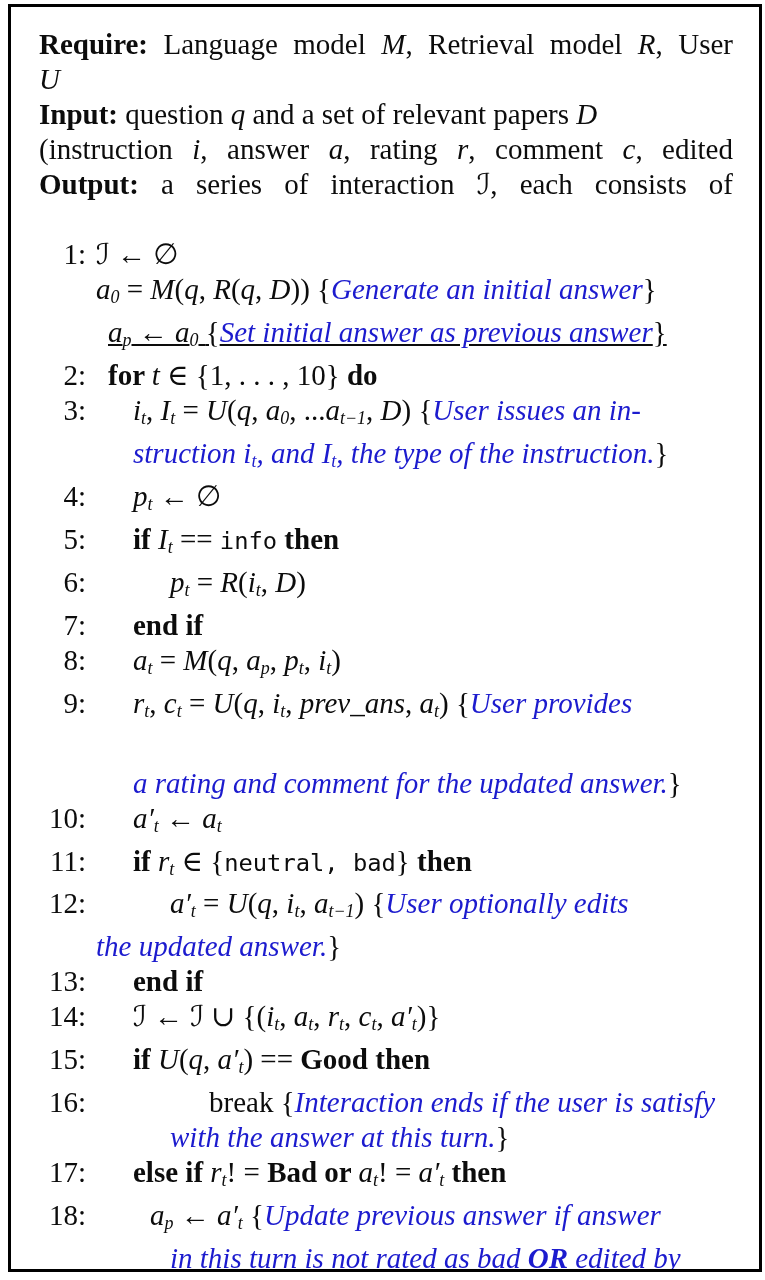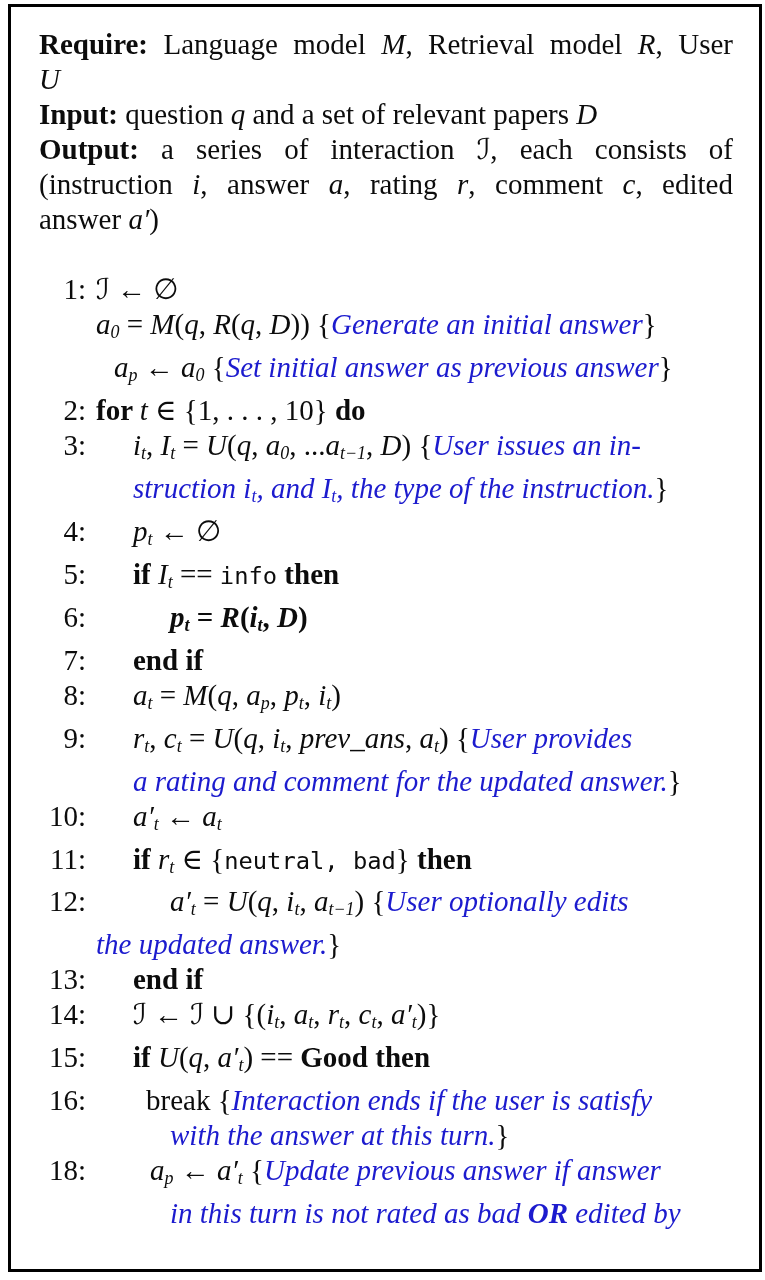--- a/index.html
+++ b/index.html
@@ -40,76 +40,75 @@
         color:var(--comment_blue);}
 </style>
 </head>
 <body>
 
 <div class="frame">
   <div class="hdr" id="header-block">
       <div class="hline just"><span class="s-b">Require:</span><span class="s-r"> Language model </span><span class="s-m">M</span><span class="s-r">, Retrieval model </span><span class="s-m">R</span><span class="s-r">, User</span></div>
       <div class="hline"><span class="s-m">U</span></div>
       <div class="hline"><span class="s-b">Input:</span><span class="s-r"> question </span><span class="s-m">q</span><span class="s-r"> and a set of relevant papers </span><span class="s-m">D</span></div>
+      <div class="hline just"><span class="s-r">(instruction </span><span class="s-m">i</span><span class="s-r">, answer </span><span class="s-m">a</span><span class="s-r">, rating </span><span class="s-m">r</span><span class="s-r">, comment </span><span class="s-m">c</span><span class="s-r">, edited</span></div>
       <div class="hline just"><span class="s-b">Output:</span><span class="s-r"> a series of interaction </span><span class="s-cal">ℐ</span><span class="s-r">, each consists of</span></div>
-      <div class="hline just"><span class="s-r">(instruction </span><span class="s-m">i</span><span class="s-r">, answer </span><span class="s-m">a</span><span class="s-r">, rating </span><span class="s-m">r</span><span class="s-r">, comment </span><span class="s-m">c</span><span class="s-r">, edited</span></div>
-      <div class="hline"><span class="s-r">answer </span><span class="s-m">a′</span><span class="s-r">)</span></div>
     </div>
   <div class="rows" id="algo-rows">
       <div class="row">
         <span class="num">1:</span>
         <div class="stmt" style="margin-left: 0px;"><span class="s-cal">ℐ</span><span class="s-r"> ← ∅</span></div>
       </div>
       <div class="row">
         <span class="num"></span>
         <div class="stmt" style="margin-left: 0px;"><span class="s-m">a</span><span class="s-ms">0</span><span class="s-r"> = </span><span class="s-m">M</span><span class="s-r">(</span><span class="s-m">q</span><span class="s-r">, </span><span class="s-m">R</span><span class="s-r">(</span><span class="s-m">q</span><span class="s-r">, </span><span class="s-m">D</span><span class="s-r">)) </span><span class="s-r">{</span><span class="s-c">Generate an initial answer</span><span class="s-r">}</span></div>
       </div>
       <div class="row">
         <span class="num"></span>
-        <div class="stmt" style="margin-left: 18px;"><span class="s-m">a</span><span class="s-ms">p</span><span class="s-r"> ← </span><span class="s-m">a</span><span class="s-ms">0</span><span class="s-r"> </span><span class="s-r">{</span><span class="s-c">Set initial answer as previous answer</span><span class="s-r">}</span></div>
+        <div class="stmt" style="margin-left: 12px; text-decoration: underline;"><span class="s-m">a</span><span class="s-ms">p</span><span class="s-r"> ← </span><span class="s-m">a</span><span class="s-ms">0</span><span class="s-r"> </span><span class="s-r">{</span><span class="s-c">Set initial answer as previous answer</span><span class="s-r">}</span></div>
       </div>
       <div class="row">
         <span class="num">2:</span>
-        <div class="stmt" style="margin-left: 0px;"><span class="s-b">for </span><span class="s-m">t</span><span class="s-r"> ∈ {1, . . . , 10} </span><span class="s-b">do</span></div>
+        <div class="stmt" style="margin-left: 12px;"><span class="s-b">for </span><span class="s-m">t</span><span class="s-r"> ∈ {1, . . . , 10} </span><span class="s-b">do</span></div>
       </div>
       <div class="row">
         <span class="num">3:</span>
         <div class="stmt" style="margin-left: 37px;"><span class="s-m">i</span><span class="s-ms">t</span><span class="s-r">, </span><span class="s-m">I</span><span class="s-ms">t</span><span class="s-r"> = </span><span class="s-m">U</span><span class="s-r">(</span><span class="s-m">q</span><span class="s-r">, </span><span class="s-m">a</span><span class="s-ms">0</span><span class="s-r">, ...</span><span class="s-m">a</span><span class="s-ms">t−1</span><span class="s-r">, </span><span class="s-m">D</span><span class="s-r">) </span><span class="s-r">{</span><span class="s-c">User issues an in-</span></div>
       </div>
       <div class="row">
         <span class="num"></span>
         <div class="stmt" style="margin-left: 37px;"><span class="s-c">struction i</span><span class="s-cs">t</span><span class="s-c">, and I</span><span class="s-cs">t</span><span class="s-c">, the type of the instruction.</span><span class="s-r">}</span></div>
       </div>
       <div class="row">
         <span class="num">4:</span>
         <div class="stmt" style="margin-left: 37px;"><span class="s-m">p</span><span class="s-ms">t</span><span class="s-r"> ← ∅</span></div>
       </div>
       <div class="row">
         <span class="num">5:</span>
         <div class="stmt" style="margin-left: 37px;"><span class="s-b">if </span><span class="s-m">I</span><span class="s-ms">t</span><span class="s-r"> == </span><span class="s-tt">info</span><span class="s-b"> then</span></div>
       </div>
       <div class="row">
         <span class="num">6:</span>
-        <div class="stmt" style="margin-left: 74px; font-weight: bold;"><span class="s-m">p</span><span class="s-ms">t</span><span class="s-r"> = </span><span class="s-m">R</span><span class="s-r">(</span><span class="s-m">i</span><span class="s-ms">t</span><span class="s-r">, </span><span class="s-m">D</span><span class="s-r">)</span></div>
+        <div class="stmt" style="margin-left: 74px;"><span class="s-m">p</span><span class="s-ms">t</span><span class="s-r"> = </span><span class="s-m">R</span><span class="s-r">(</span><span class="s-m">i</span><span class="s-ms">t</span><span class="s-r">, </span><span class="s-m">D</span><span class="s-r">)</span></div>
       </div>
       <div class="row">
         <span class="num">7:</span>
         <div class="stmt" style="margin-left: 37px;"><span class="s-b">end if</span></div>
       </div>
       <div class="row">
         <span class="num">8:</span>
         <div class="stmt" style="margin-left: 37px;"><span class="s-m">a</span><span class="s-ms">t</span><span class="s-r"> = </span><span class="s-m">M</span><span class="s-r">(</span><span class="s-m">q</span><span class="s-r">, </span><span class="s-m">a</span><span class="s-ms">p</span><span class="s-r">, </span><span class="s-m">p</span><span class="s-ms">t</span><span class="s-r">, </span><span class="s-m">i</span><span class="s-ms">t</span><span class="s-r">)</span></div>
       </div>
       <div class="row">
         <span class="num">9:</span>
         <div class="stmt" style="margin-left: 37px;"><span class="s-m">r</span><span class="s-ms">t</span><span class="s-r">, </span><span class="s-m">c</span><span class="s-ms">t</span><span class="s-r"> = </span><span class="s-m">U</span><span class="s-r">(</span><span class="s-m">q</span><span class="s-r">, </span><span class="s-m">i</span><span class="s-ms">t</span><span class="s-r">, </span><span class="s-m">prev_ans</span><span class="s-r">, </span><span class="s-m">a</span><span class="s-ms">t</span><span class="s-r">) </span><span class="s-r">{</span><span class="s-c">User provides</span></div>
       </div>
       <div class="row">
         <span class="num"></span>
-        <div class="stmt" style="margin-left: 37px;"><span class="s-c">a rating and comment for the updated answer.</span><span class="s-r">}</span></div>
+        <div class="stmt" style="margin-left: 37px; margin-top: 37px;"><span class="s-c">a rating and comment for the updated answer.</span><span class="s-r">}</span></div>
       </div>
       <div class="row">
         <span class="num">10:</span>
         <div class="stmt" style="margin-left: 37px;"><span class="s-m">a′</span><span class="s-ms">t</span><span class="s-r"> ← </span><span class="s-m">a</span><span class="s-ms">t</span></div>
       </div>
       <div class="row">
         <span class="num">11:</span>
         <div class="stmt" style="margin-left: 37px;"><span class="s-b">if </span><span class="s-m">r</span><span class="s-ms">t</span><span class="s-r"> ∈ {</span><span class="s-tt">neutral, bad</span><span class="s-r">} </span><span class="s-b">then</span></div>
       </div>
       <div class="row">
@@ -127,25 +126,29 @@
       <div class="row">
         <span class="num">14:</span>
         <div class="stmt" style="margin-left: 37px;"><span class="s-cal">ℐ</span><span class="s-r"> ← </span><span class="s-cal">ℐ</span><span class="s-r"> ∪ {(</span><span class="s-m">i</span><span class="s-ms">t</span><span class="s-r">, </span><span class="s-m">a</span><span class="s-ms">t</span><span class="s-r">, </span><span class="s-m">r</span><span class="s-ms">t</span><span class="s-r">, </span><span class="s-m">c</span><span class="s-ms">t</span><span class="s-r">, </span><span class="s-m">a′</span><span class="s-ms">t</span><span class="s-r">)}</span></div>
       </div>
       <div class="row">
         <span class="num">15:</span>
         <div class="stmt" style="margin-left: 37px;"><span class="s-b">if </span><span class="s-m">U</span><span class="s-r">(</span><span class="s-m">q</span><span class="s-r">, </span><span class="s-m">a′</span><span class="s-ms">t</span><span class="s-r">) == </span><span class="s-b">Good</span><span class="s-b"> then</span></div>
       </div>
       <div class="row">
         <span class="num">16:</span>
-        <div class="stmt" style="margin-left: 50px;"><span class="s-r">break </span><span class="s-r">{</span><span class="s-c">Interaction ends if the user is satisfy</span></div>
+        <div class="stmt" style="margin-left: 113px;"><span class="s-r">break </span><span class="s-r">{</span><span class="s-c">Interaction ends if the user is satisfy</span></div>
       </div>
       <div class="row">
         <span class="num"></span>
         <div class="stmt" style="margin-left: 74px;"><span class="s-c">with the answer at this turn.</span><span class="s-r">}</span></div>
+      </div>
+      <div class="row">
+        <span class="num">17:</span>
+        <div class="stmt" style="margin-left: 37px;"><span class="s-b">else if </span><span class="s-m">r</span><span class="s-ms">t</span><span class="s-r">! = </span><span class="s-b">Bad</span><span class="s-b"> or </span><span class="s-m">a</span><span class="s-ms">t</span><span class="s-r">! = </span><span class="s-m">a′</span><span class="s-ms">t</span><span class="s-b"> then</span></div>
       </div>
       <div class="row">
         <span class="num">18:</span>
         <div class="stmt" style="margin-left: 54px;"><span class="s-m">a</span><span class="s-ms">p</span><span class="s-r"> ← </span><span class="s-m">a′</span><span class="s-ms">t</span><span class="s-r"> </span><span class="s-r">{</span><span class="s-c">Update previous answer if answer</span></div>
       </div>
       <div class="row">
         <span class="num"></span>
         <div class="stmt" style="margin-left: 74px; text-align: center;"><span class="s-c">in this turn is not rated as bad </span><span class="s-cb">OR</span><span class="s-c"> edited by</span></div>
       </div>
     </div>

